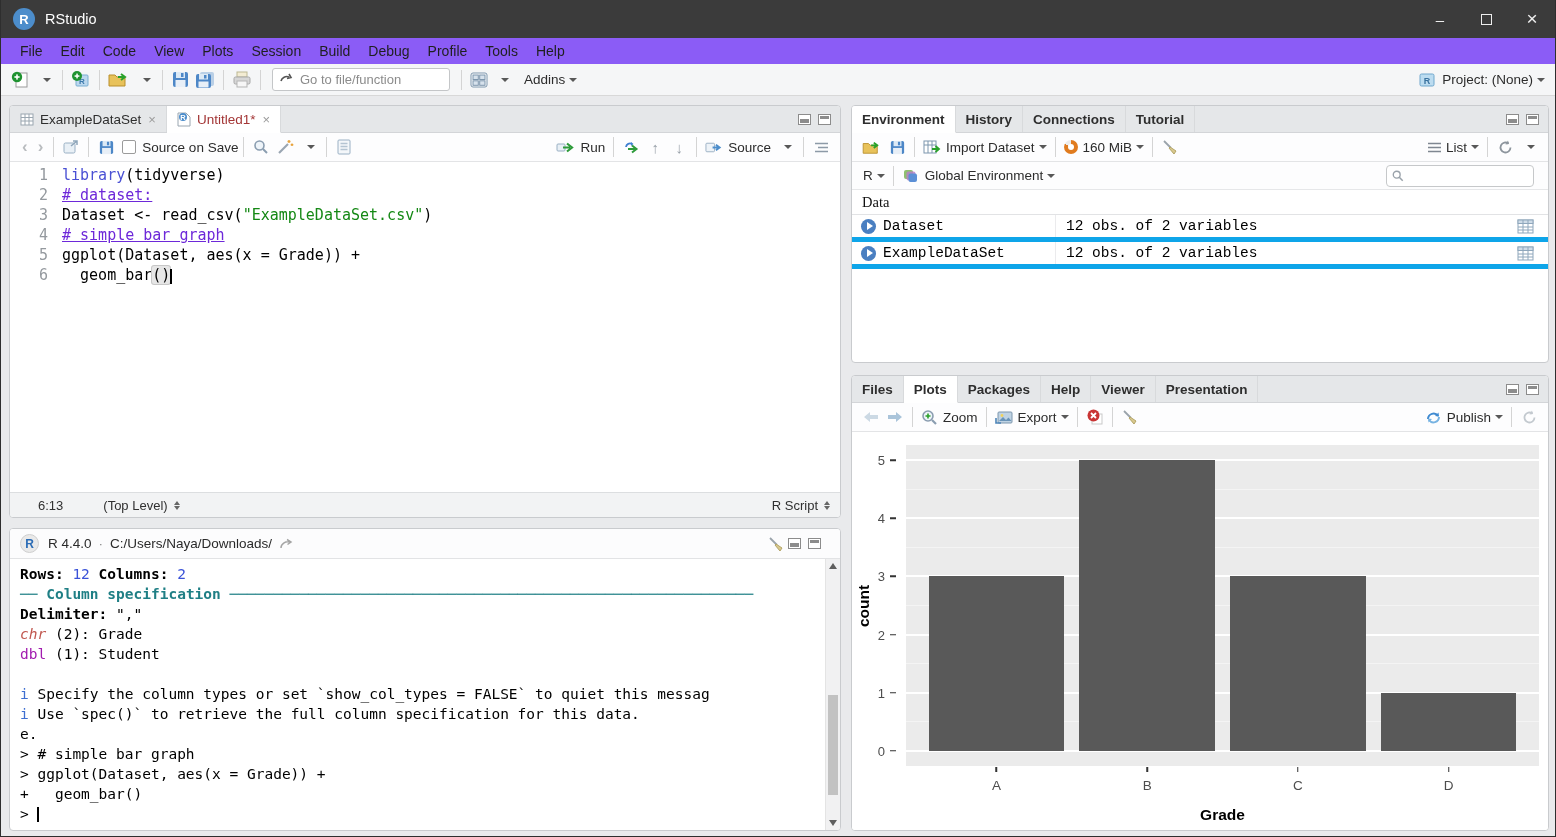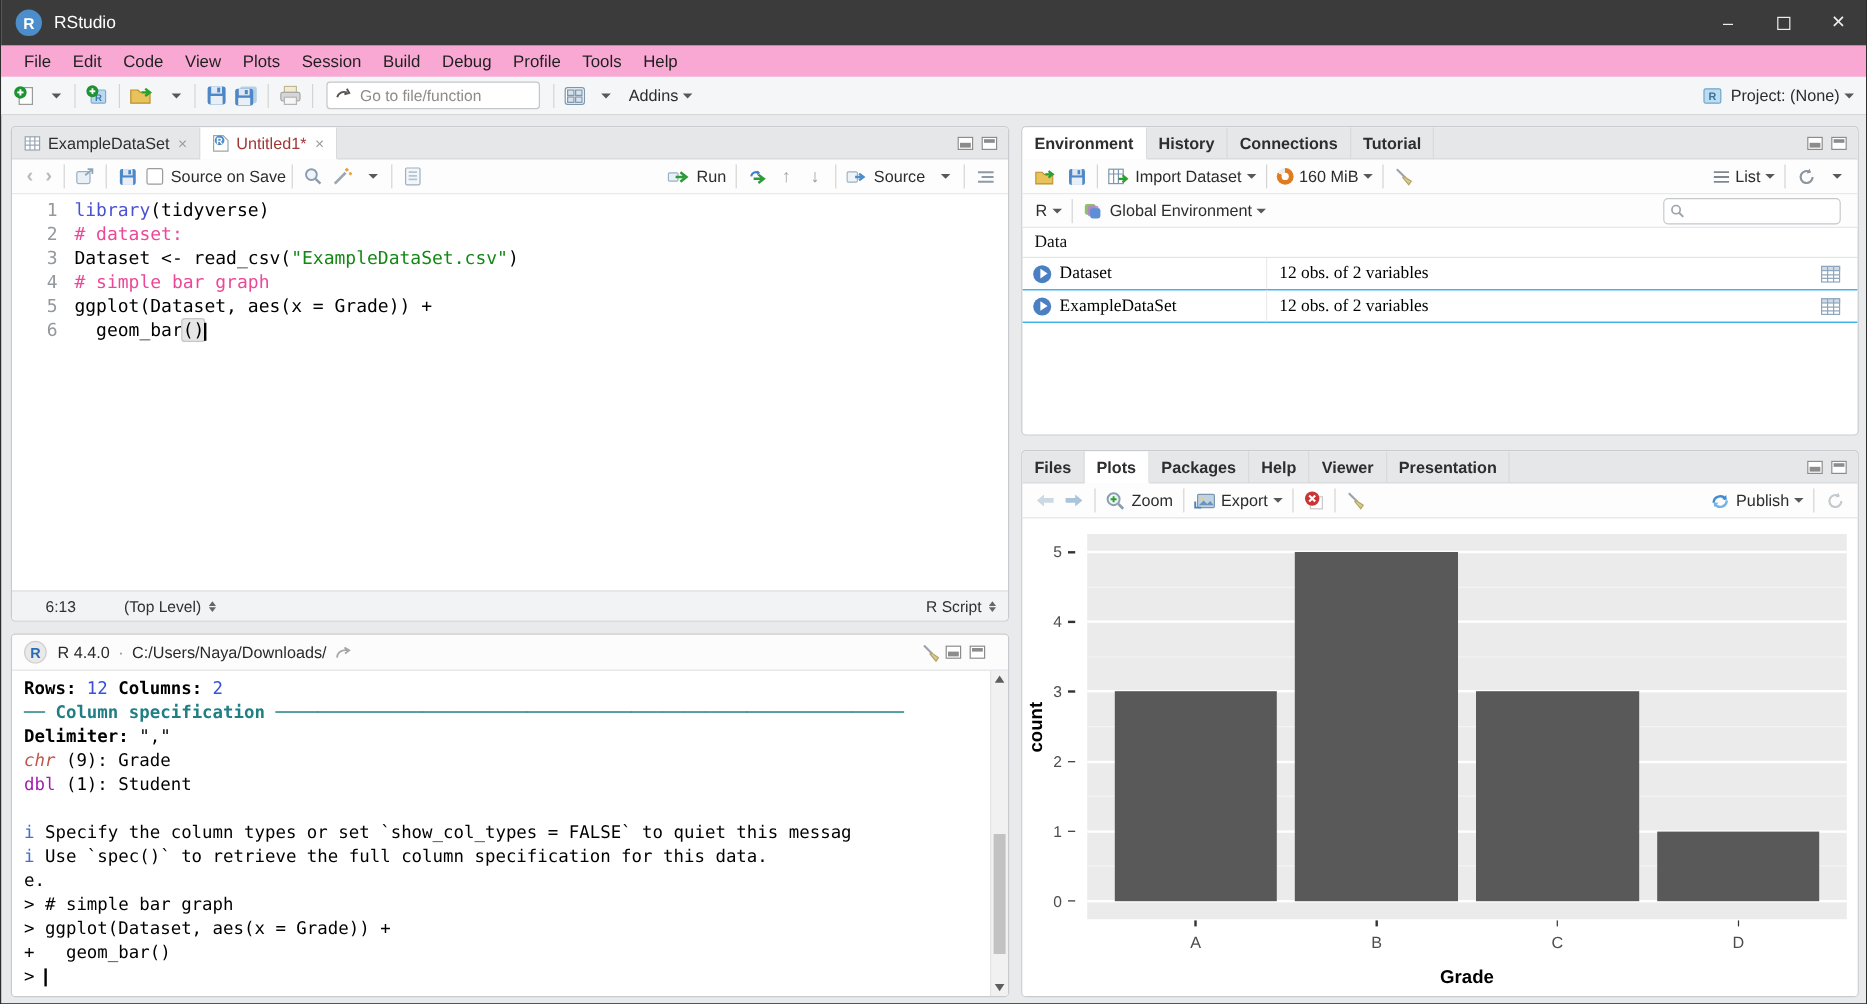--- a/index.html
+++ b/index.html
@@ -10,21 +10,21 @@
   
   .titlebar { height:38px; background:#3b3b3b; display:flex; align-items:center; color:#fff; }
   .titlebar .rball { width:22px; height:22px; border-radius:50%; background:#4c8dcb; color:#fff;
       display:flex; align-items:center; justify-content:center; font-size:13px; font-weight:bold; margin-left:12px; }
   .titlebar .title { margin-left:10px; font-size:14.5px; }
   .win-controls { margin-left:auto; display:flex; height:100%; }
   .win-btn { width:46px; height:100%; display:flex; align-items:center; justify-content:center; color:#eee; font-size:15px; }
   .win-btn .sq { width:11px; height:11px; border:1.2px solid #eee; display:inline-block; }
 
   
-  .menubar { height:26px; background:#f9a8d4; display:flex; align-items:center; padding-left:10px; }
+  .menubar { height:26px; background:#8b5cf6; display:flex; align-items:center; padding-left:10px; }
   .menu-item { padding:0 9px; font-size:14px; color:#1f1f1f; line-height:26px; cursor:default; }
 
   
   .toolbar-main { height:32px; background:#f5f6f7; border-bottom:1px solid #d8d8d8; display:flex; align-items:center; padding:0 7px; }
   .tbtn { height:26px; min-width:24px; display:flex; align-items:center; justify-content:center; padding:0 3px; }
   .caret { width:0; height:0; border-left:4px solid transparent; border-right:4px solid transparent;
       border-top:4.5px solid #585858; display:inline-block; margin-left:4px; }
   .tsep { width:1px; height:20px; background:#d4d4d4; margin:0 5px; }
   .goto-box { width:178px; height:23px; background:#fff; border:1px solid #c4c6c8; border-radius:3px;
       display:flex; align-items:center; margin:0 6px; padding:0 7px; }
@@ -53,21 +53,21 @@
   .subtoolbar { height:29px; display:flex; align-items:center; background:#fdfdfe; border-bottom:1px solid #e3e4e6;
       padding:0 7px; font-size:13.5px; color:#2c2c2c; }
   .nav-chev { font-size:17px; color:#b9bcbf; padding:0 5px; font-weight:bold; }
   .checkbox { width:14px; height:14px; border:1px solid #9b9b9b; border-radius:2px; background:#fff; margin:0 6px 0 4px; }
 
   
   .editor { position:relative; height:332px; font-family:"DejaVu Sans Mono", monospace; font-size:15px; line-height:20px; background:#fff; padding-top:3px; }
   .code-row { display:flex; white-space:pre; }
   .code-gutter { width:52px; text-align:right; padding-right:14px; color:#94999e; flex:none; }
   .s-kw { color:#4a51d4; }
-  .s-com { color:#ec4899; }
+  .s-com { color:#6d28d9;text-decoration:underline; }
   .s-str { color:#148814; }
   .s-phl { background:#e6e6e6; border:1px solid #c7c7c7; border-radius:3px; margin:-1px; padding:0 0; }
   .cursor-bar { display:inline-block; width:1.5px; height:15px; background:#000; vertical-align:text-bottom; }
 
   .statusbar { height:25px; background:#f2f3f4; border-top:1px solid #dcdee0; display:flex; align-items:center;
       font-size:13px; color:#303030; padding:0 10px; position:absolute; bottom:0; left:0; right:0; }
   .updown { display:inline-flex; flex-direction:column; gap:1px; margin-left:6px; }
   .updown i { width:0; height:0; border-left:3.5px solid transparent; border-right:3.5px solid transparent; }
   .updown .u { border-bottom:4px solid #666; }
   .updown .d { border-top:4px solid #666; }
@@ -92,21 +92,21 @@
   .vscroll .arr.up { top:0; } .vscroll .arr.down { bottom:0; }
   .tri-up { width:0;height:0;border-left:4px solid transparent;border-right:4px solid transparent;border-bottom:6px solid #5e5e5e; }
   .tri-dn { width:0;height:0;border-left:4px solid transparent;border-right:4px solid transparent;border-top:6px solid #5e5e5e; }
   .vthumb { position:absolute; left:2px; right:2px; top:50%; height:37%; background:#c2c2c2; }
 
   
   .env-row2 { height:28px; display:flex; align-items:center; border-bottom:1px solid #e6e7e9; padding:0 8px; font-size:13.5px; color:#2c2c2c; background:#fdfdfe; }
   .search-pill { margin-left:auto; width:148px; height:22px; border:1px solid #c6c8ca; border-radius:4px; background:#fff; display:flex; align-items:center; padding:0 5px; margin-right:6px; }
   .data-header { height:25px; display:flex; align-items:center; padding:0 10px; border-bottom:1px solid #e2e3e5;
       font-family:Liberation Serif, serif; font-size:14.5px; color:#111; }
-  .obj-row { height:27px; display:flex; align-items:center; border-bottom:1px solid #0ea5e9; font-family:Liberation Serif, serif; font-size:14.5px; }
+  .obj-row { height:27px; display:flex; align-items:center; border-bottom:5px solid #0ea5e9; font-family:Liberation Mono, monospace; font-size:14.5px; }
   .obj-expander { width:15px; height:15px; border-radius:50%; background:#4a7fc1; margin:0 7px 0 9px; position:relative; flex:none; }
   .obj-expander::after { content:""; position:absolute; left:5.5px; top:3.5px; width:0; height:0;
       border-top:4px solid transparent; border-bottom:4px solid transparent; border-left:6px solid #fff; }
   .obj-name { width:172px; flex:none; color:#000; }
   .obj-sep { width:1px; align-self:stretch; background:#ebebed; margin-right:10px; }
   .obj-summary { color:#000; }
   .obj-grid-icon { margin-left:auto; margin-right:14px; }
 
   
   .plot-area { position:absolute; left:0; right:0; top:57px; bottom:0; background:#fff; }
@@ -420,21 +420,21 @@
       </span>
       <span class="pane-winbtns">
         <span class="pwb-min"></span>
         <span class="pwb-max"></span>
       </span>
     </div>
     <div class="console-body" id="console-body">
         <div class="line"><span class="c-b">Rows: </span><span class="c-num">12</span><span> </span><span class="c-b">Columns: </span><span class="c-num">2</span></div>
         <div class="line"><span class="c-teal">── </span><span class="c-teal c-b">Column specification</span><span class="c-teal"> ────────────────────────────────────────────────────────────</span></div>
         <div class="line"><span class="c-b">Delimiter: </span><span>","</span></div>
-        <div class="line"><span class="c-red">chr</span><span> (9): Grade</span></div>
+        <div class="line"><span class="c-red">chr</span><span> (2): Grade</span></div>
         <div class="line"><span class="c-green">dbl</span><span> (1): Student</span></div>
         <div class="line">&nbsp;</div>
         <div class="line"><span class="c-info">i</span><span> Specify the column types or set `show_col_types = FALSE` to quiet this messag</span></div>
         <div class="line"><span class="c-info">i</span><span> Use `spec()` to retrieve the full column specification for this data.</span></div>
         <div class="line"><span>e.</span></div>
         <div class="line"><span class="c-in">&gt; # simple bar graph</span></div>
         <div class="line"><span class="c-in">&gt; ggplot(Dataset, aes(x = Grade)) +</span></div>
         <div class="line"><span class="c-in">+   geom_bar()</span></div>
         <div class="line"><span class="c-in">&gt; </span><span class="cursor-bar"></span></div>
       </div>

